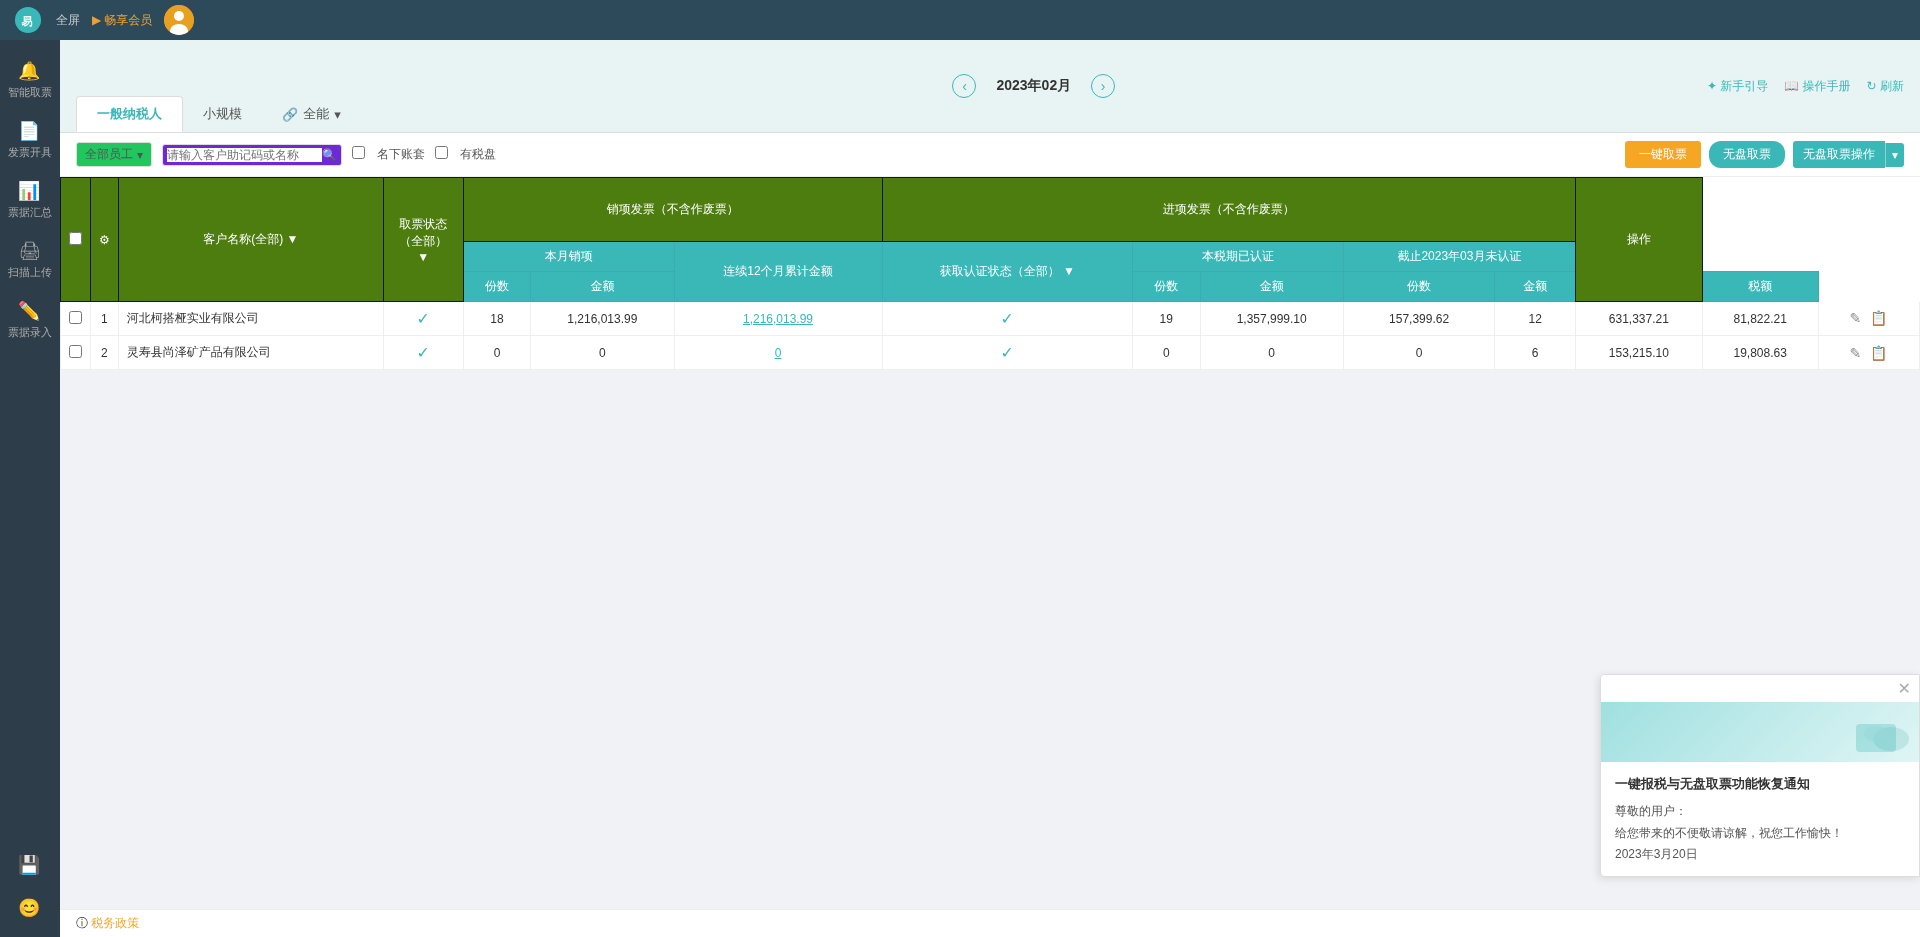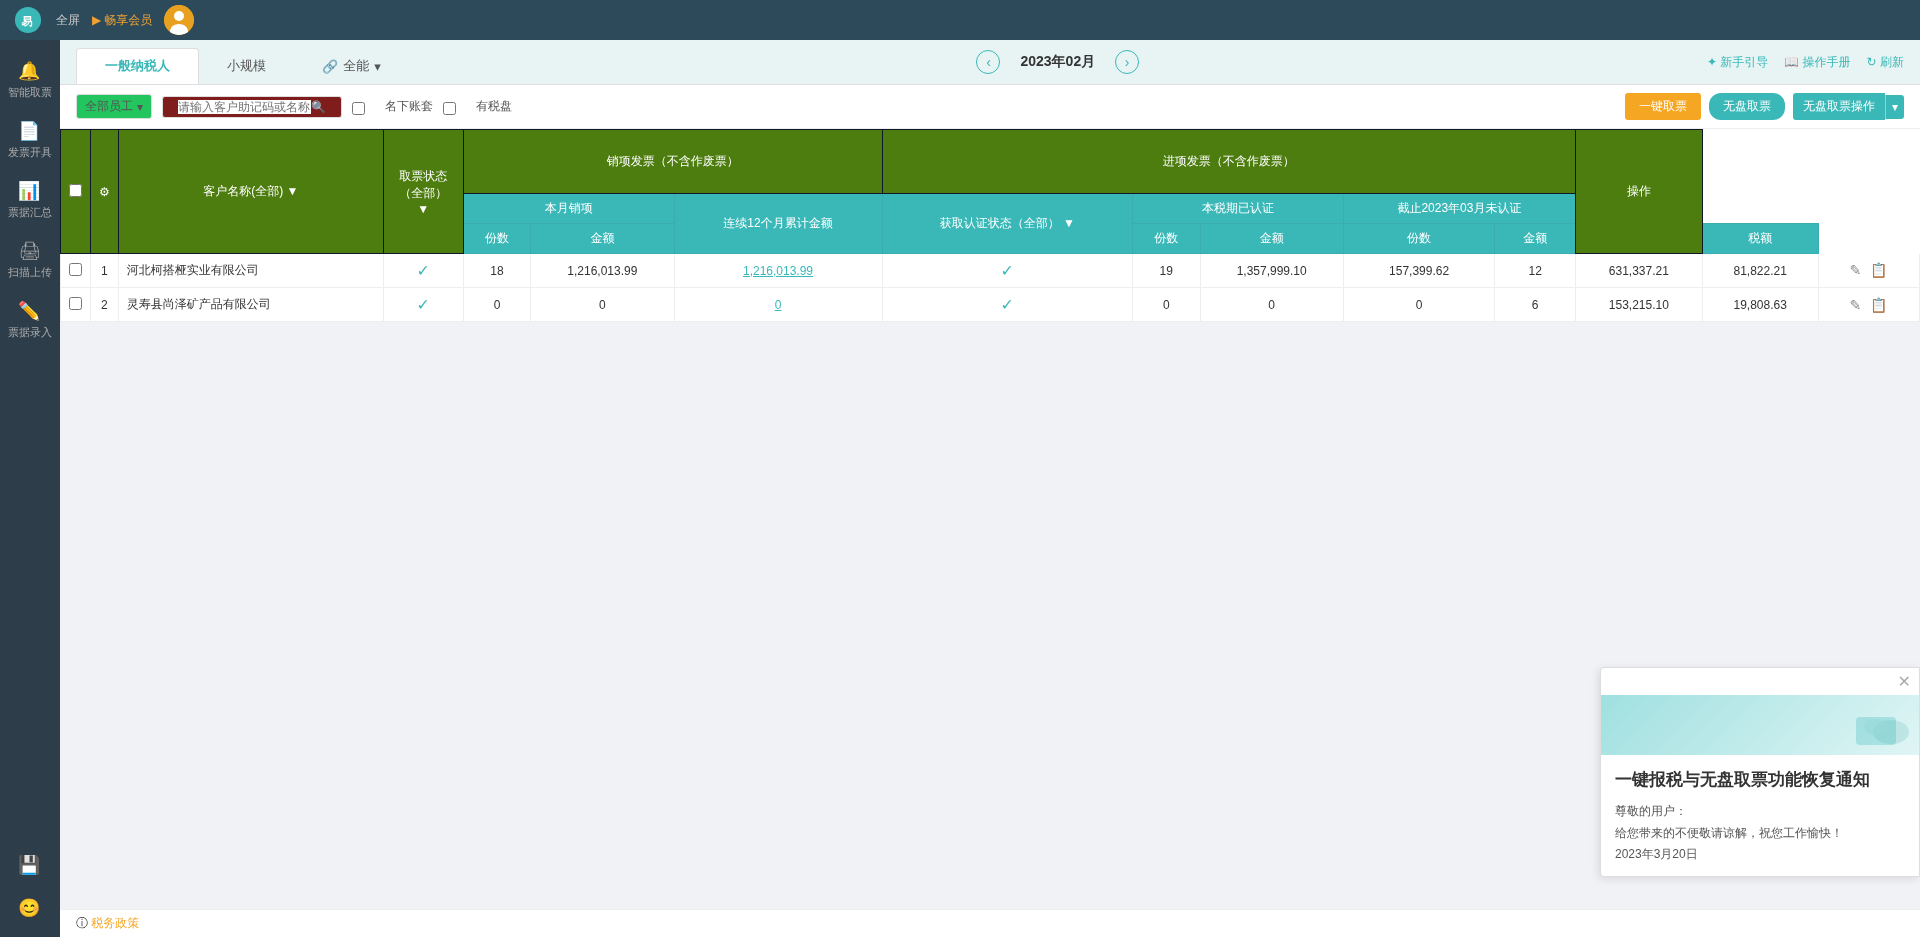--- a/index.html
+++ b/index.html
@@ -86,26 +86,26 @@
     
     .tab-bar {
       background: #e8f4f4;
       padding: 8px 16px 0;
       display: flex;
       align-items: center;
       gap: 0;
       border-bottom: 1px solid #ddd;
     }
     .tab-item {
-      padding: 8px 28px;
+      padding: 8px 20px;
       cursor: pointer;
       color: #555;
       font-size: 13px;
       border-radius: 4px 4px 0 0;
-      display: flex; align-items: center; gap: 5px;
+      display: flex; align-items: center; gap: 5px; margin-top: 48px;
     }
     .tab-item.active { background: #fff; color: #3ab8b8; font-weight: bold; border: 1px solid #ddd; border-bottom: 1px solid #fff; }
     .tab-nav-center {
       flex: 1;
       display: flex;
       align-items: center;
       justify-content: center;
       gap: 20px;
       padding-bottom: 8px;
     }
@@ -132,28 +132,28 @@
     }
     .filter-select {
       display: flex; align-items: center; gap: 4px;
       border: 1px solid #ddd; border-radius: 3px;
       padding: 3px 8px; background: #22c55e; cursor: pointer;
       font-size: 12px; color: #555;
     }
     .search-box {
       display: flex; align-items: center;
       border: 1px solid #ddd; border-radius: 3px;
-      padding: 3px 15px; background: #7f1d1d;
+      padding: 3px 4px; background: #6d28d9;
       font-size: 12px; color: #999;
       width: 180px;
     }
     .search-box input {
       border: none; outline: none; font-size: 12px; color: #555; width: 100%;
     }
-    .checkbox-label { display: flex; align-items: flex-end; gap: 20px; font-size: 12px; color: #555; cursor: pointer; }
+    .checkbox-label { display: flex; align-items: flex-start; gap: 12px; font-size: 12px; color: #555; cursor: pointer; }
     .toolbar-right { margin-left: auto; display: flex; align-items: center; gap: 8px; }
     .btn-primary { background: #3ab8b8; color: #fff; border: none; border-radius: 12px; padding: 5px 14px; cursor: pointer; font-size: 12px; }
     .btn-warning { background: #f5a623; color: #fff; border: none; border-radius: 3px; padding: 5px 14px; cursor: pointer; font-size: 12px; }
     .btn-split { display: flex; align-items: center; }
     .btn-split .btn-main { background: #3ab8b8; color: #fff; border: none; padding: 5px 10px; cursor: pointer; font-size: 12px; border-radius: 3px 0 0 3px; }
     .btn-split .btn-arrow { background: #3ab8b8; color: #fff; border: none; border-left: 1px solid rgba(255,255,255,0.4); padding: 5px 6px; cursor: pointer; font-size: 12px; border-radius: 0 3px 3px 0; }
 
     
     .table-container {
       background: #fff;
@@ -209,21 +209,21 @@
       padding: 4px 8px;
     }
     .notice-popup-header .close-btn { cursor: pointer; color: #aaa; font-size: 16px; }
     .notice-popup-decoration {
       height: 60px;
       background: linear-gradient(135deg, #a0e0e0 0%, #e0f5f5 100%);
       position: relative;
       overflow: hidden;
     }
     .notice-popup-body { padding: 10px 14px; color: #555; line-height: 1.8; }
-    .notice-popup-body .notice-title { font-weight: bold; color: #333; margin-bottom: 6px; font-size: 17px; }
+    .notice-popup-body .notice-title { font-weight: bold; color: #333; margin-bottom: 6px; font-size: 13px; }
 
     
     .status-bar {
       position: fixed;
       bottom: 0; left: 60px; right: 0;
       height: 28px;
       background: #fff;
       border-top: 1px solid #eee;
       display: flex;
       align-items: center;

